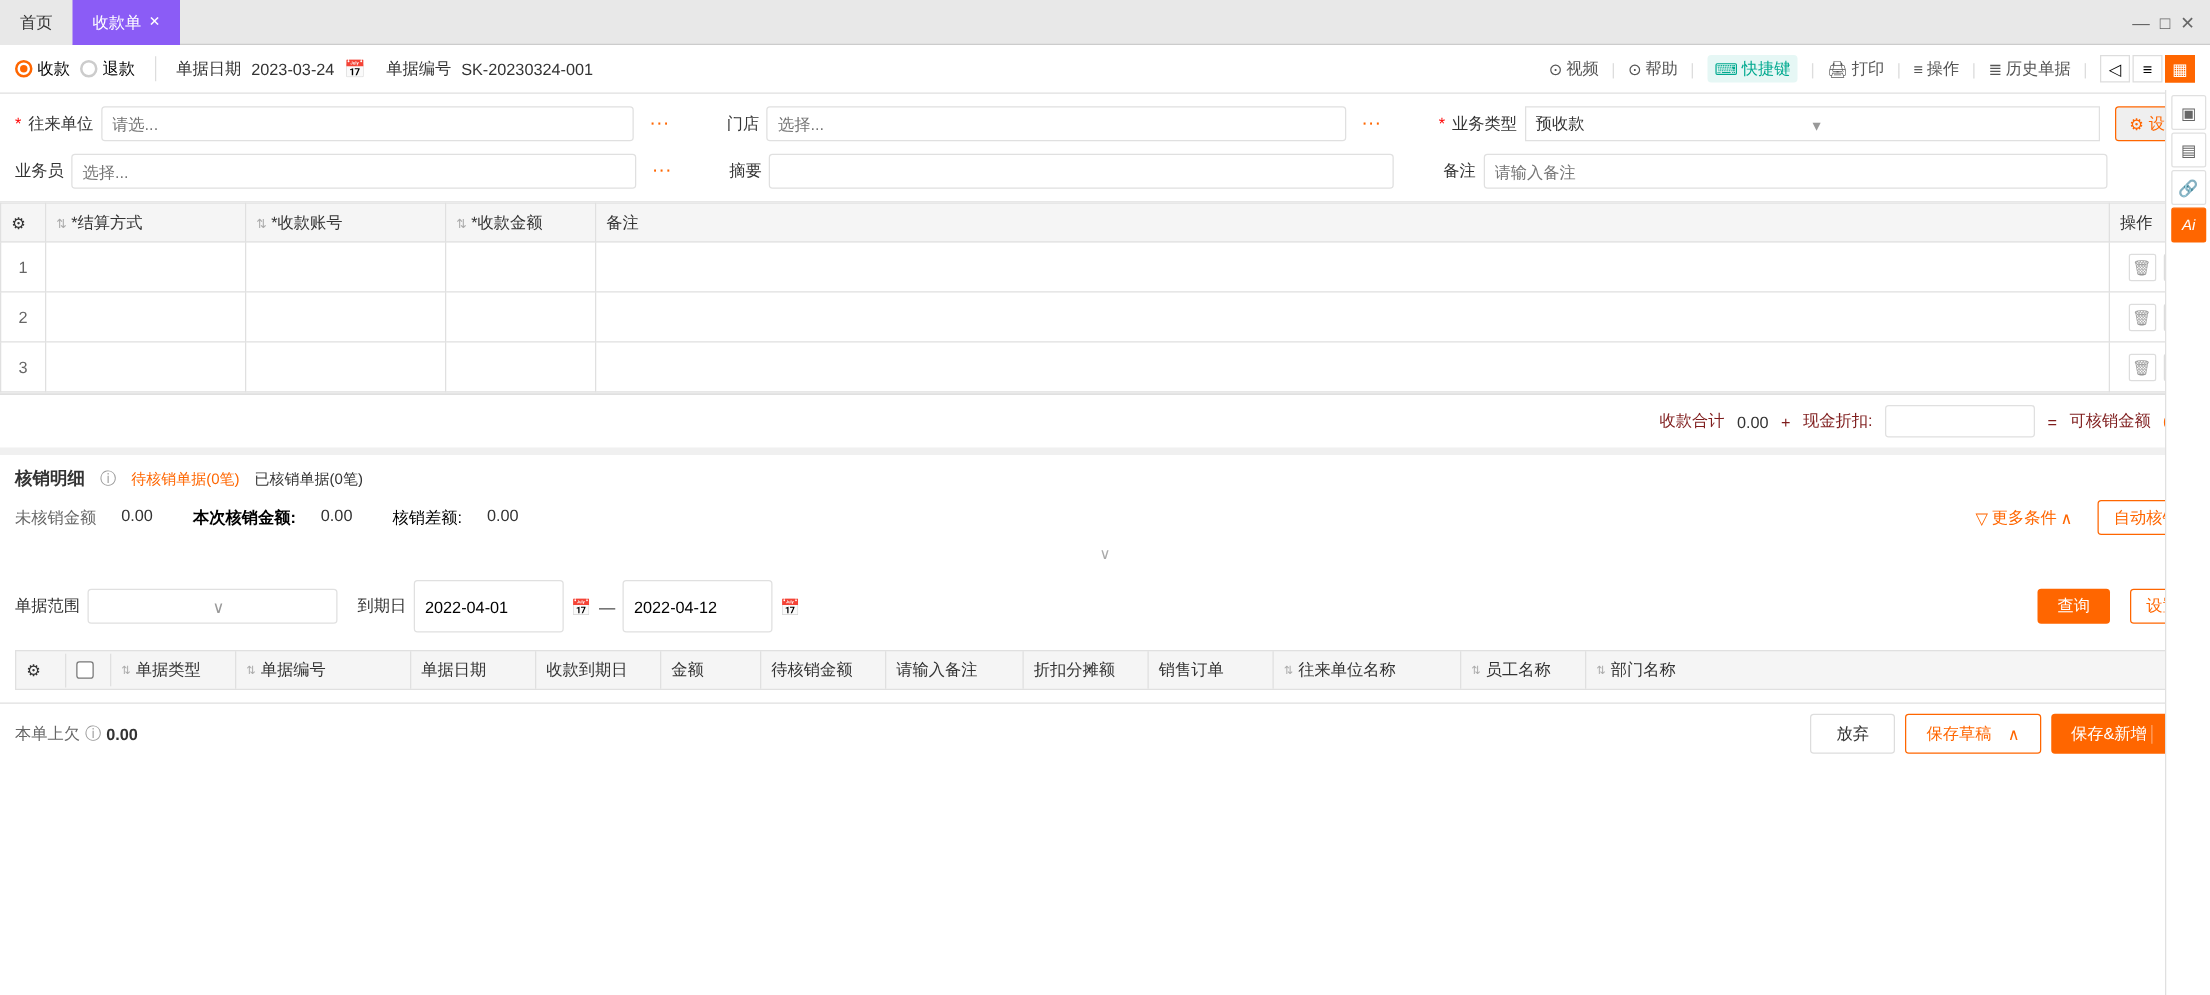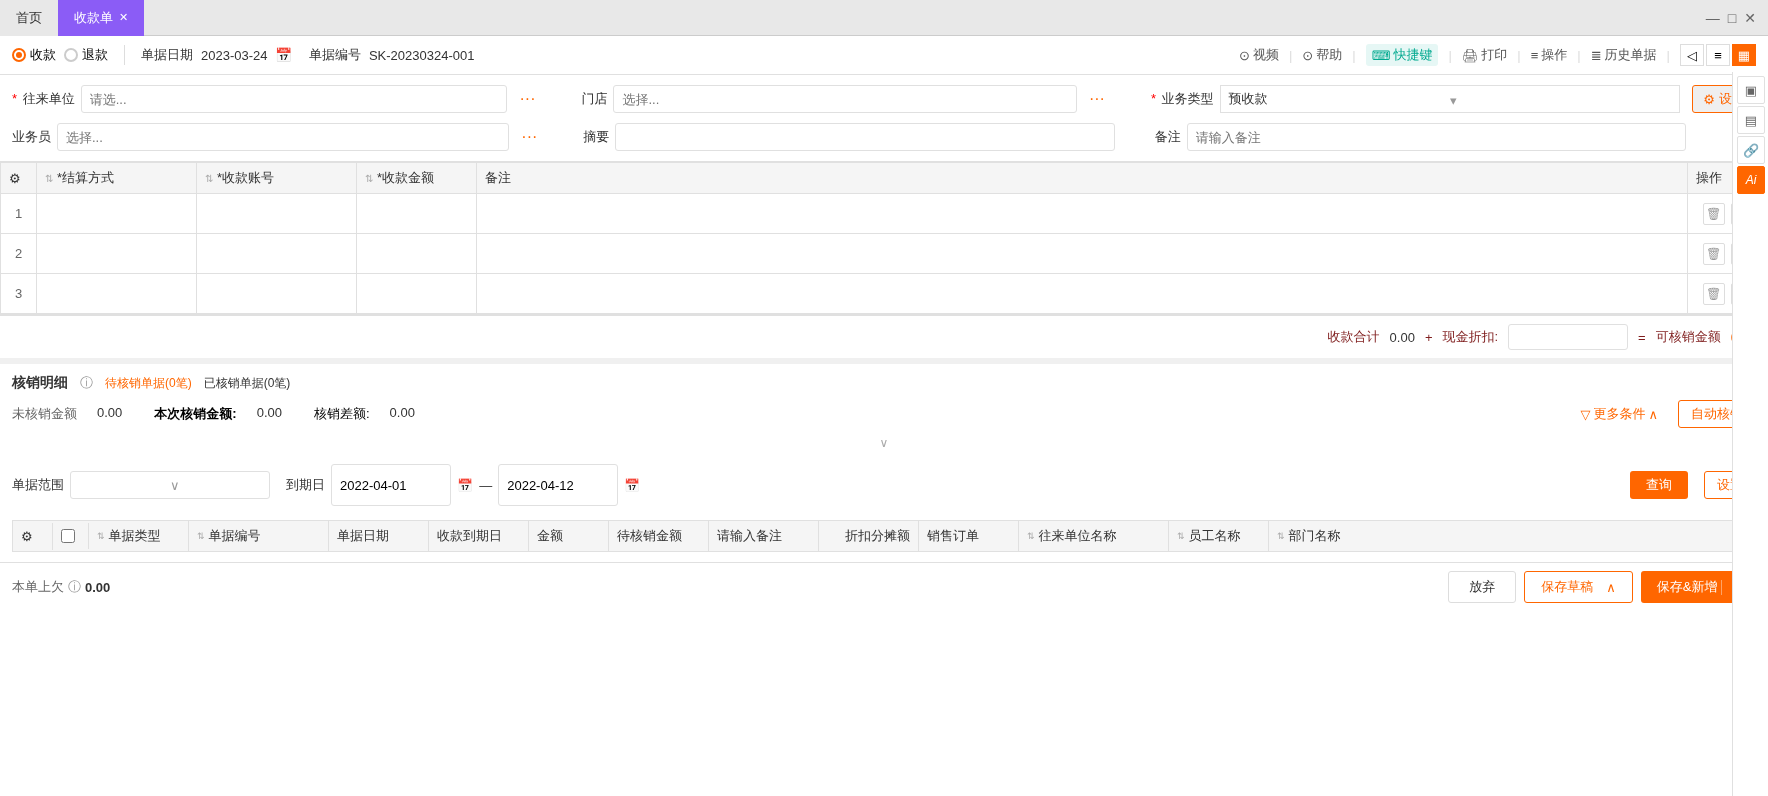--- a/index.html
+++ b/index.html
@@ -400,21 +400,21 @@
         </div>
         <div class="bth-cell" style="width:80px;">
           <span>金额</span>
         </div>
         <div class="bth-cell" style="width:100px;">
           <span>待核销金额</span>
         </div>
         <div class="bth-cell" style="width:110px;">
           <span>请输入备注</span>
         </div>
-        <div class="bth-cell" style="width:100px;justify-content:flex-end;">
+        <div class="bth-cell" style="width:100px;">
           <span>折扣分摊额</span>
         </div>
         <div class="bth-cell" style="width:100px;">
           <span>销售订单</span>
         </div>
         <div class="bth-cell" style="width:150px;">
           <span style="font-size:9px;color:#aaa;">⇅</span>
           <span>往来单位名称</span>
         </div>
         <div class="bth-cell" style="width:100px;">

